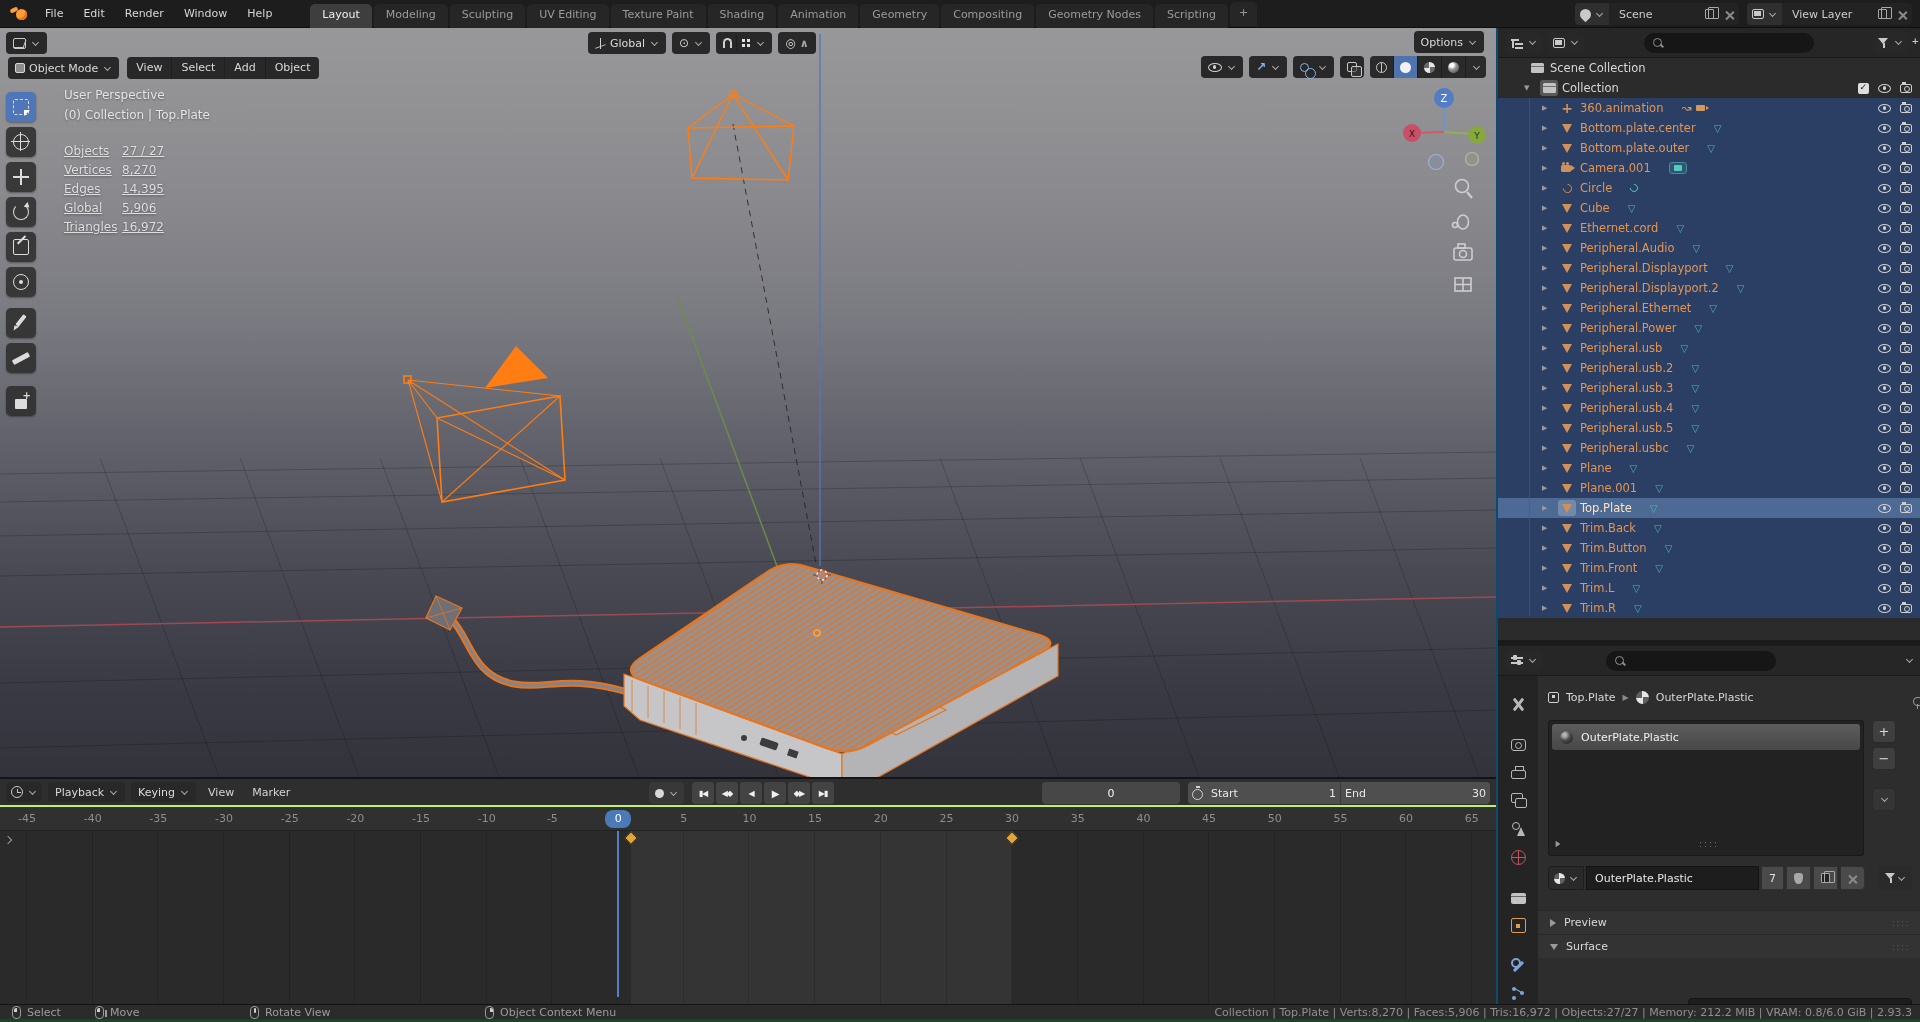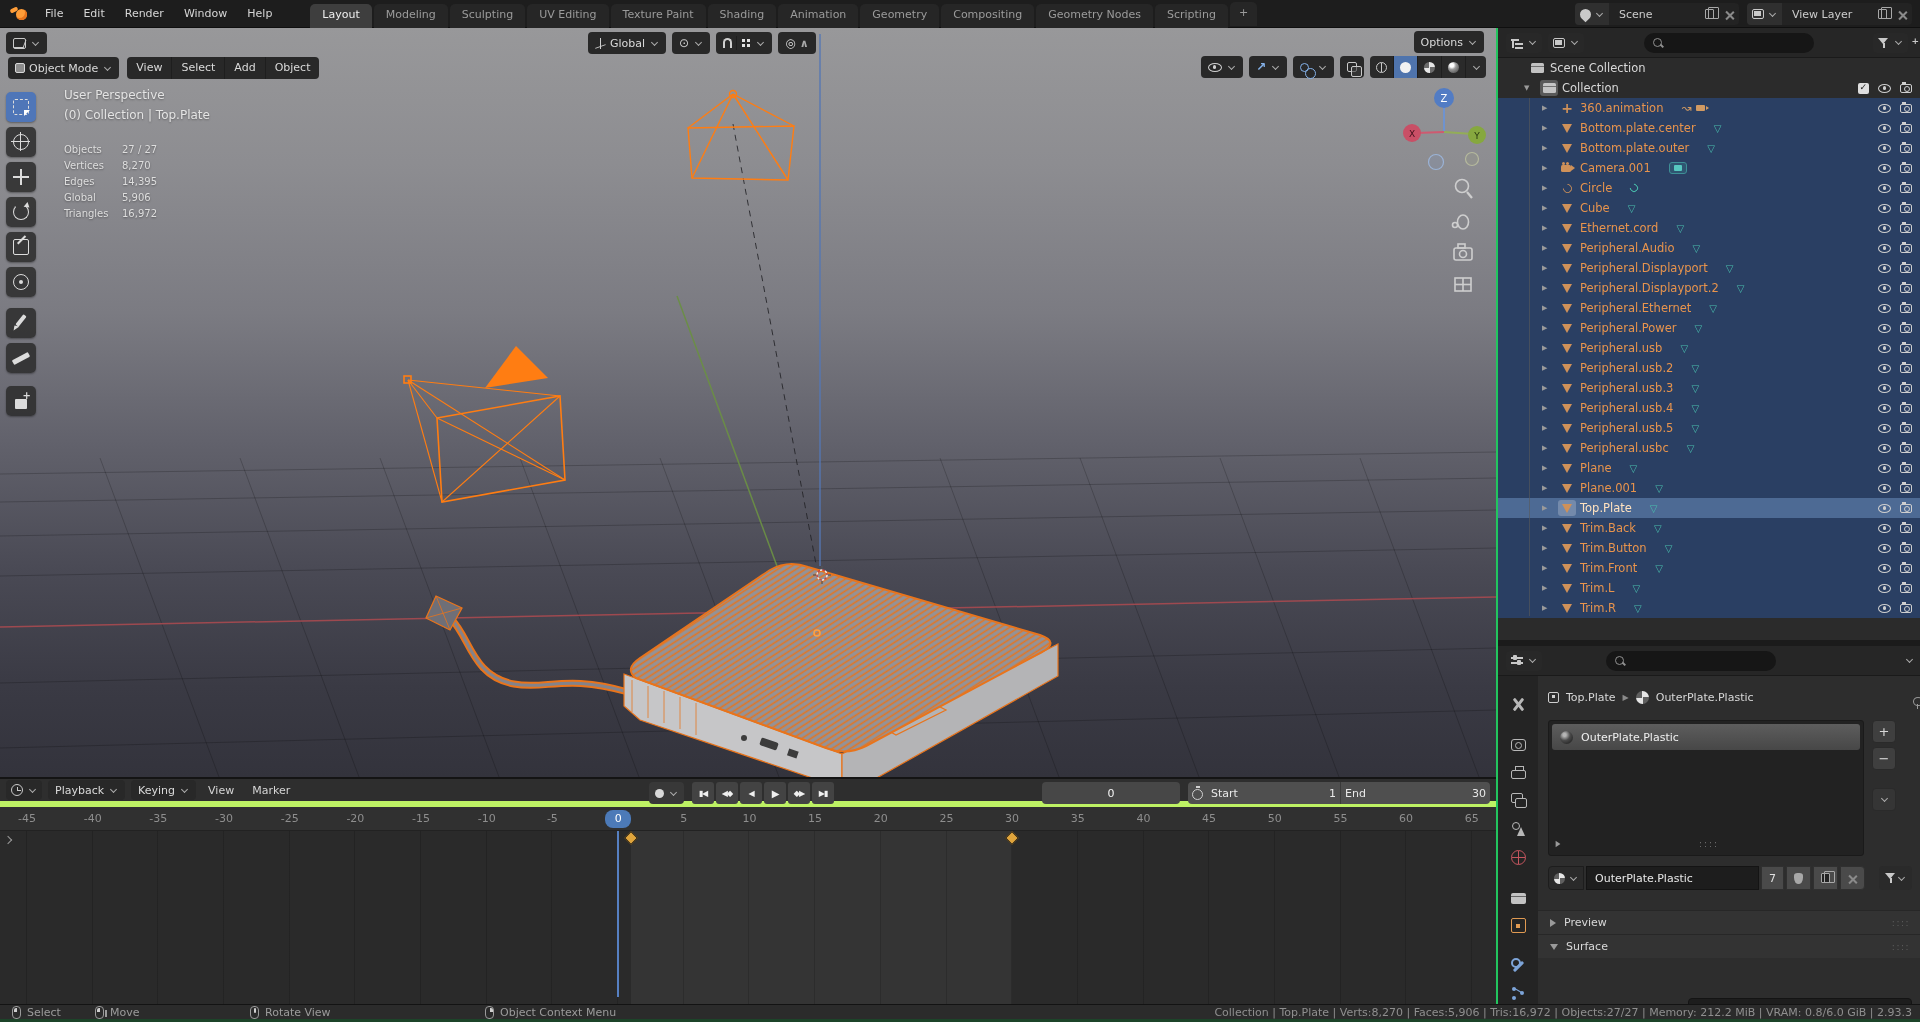--- a/index.html
+++ b/index.html
@@ -100,25 +100,25 @@
   .t-annotate .ticon::before { content:""; position:absolute; left:6px; top:-1px; width:4px; height:13px; background:#dcdcdc; border-radius:1px; transform:rotate(38deg); }
   .t-annotate .ticon::after { content:""; position:absolute; left:1px; bottom:0; border-top:5px solid #dcdcdc; border-right:5px solid transparent; transform:rotate(10deg); }
   .t-measure .ticon::before { content:""; position:absolute; left:-1px; top:6px; width:18px; height:5px; background:#dcdcdc; transform:rotate(-28deg); border-radius:1px; }
   .t-add-cube .ticon { background:#dcdcdc; width:12px; height:10px; margin-top:5px; border-radius:1px; }
   .t-add-cube .ticon::after { content:"+"; position:absolute; right:-4px; top:-9px; color:#dcdcdc; font-size:10px; font-weight:bold; }
 
   
   .voverlay { position:absolute; left:64px; top:60px; color:#e4e4e4; text-shadow:0 1px 2px rgba(0,0,0,.35); }
   .voverlay .vline1 { font-size:12px; margin-bottom:6px; }
   .voverlay .vline2 { font-size:12px; margin-bottom:22px; }
-  .vstat { display:flex; font-size:10px; margin-bottom:5px; color:#dedede; }
+  .vstat { display:flex; font-size:12px; margin-bottom:5px; color:#dedede;text-decoration:underline; }
   .vstat .sl { width:58px; }
 
   
-  .rightcol { position:absolute; left:1496px; top:28px; width:424px; height:976px; background:#1b1b1b; border-left:2px solid #22c55e; }
+  .rightcol { position:absolute; left:1496px; top:28px; width:424px; height:976px; background:#1b1b1b; border-left:2px solid #0c4a6e; }
   .outliner { position:absolute; left:0; top:0; width:424px; height:612px; background:#2b2b2b; overflow:hidden; }
   .ol-header { position:absolute; left:0; top:0; width:100%; height:30px; background:#262626; display:flex; align-items:center; padding:0 8px; gap:6px; border-bottom:1px solid #1a1a1a; }
   .ico-outliner { position:relative; width:12px; height:10px; }
   .ico-outliner::before { content:""; position:absolute; left:0; top:1px; width:8px; height:2px; background:#c9c9c9; box-shadow:4px 4px 0 #c9c9c9, 4px 8px 0 #c9c9c9; }
   .ico-outliner::after { content:""; position:absolute; left:1px; top:1px; width:1.5px; height:9px; background:#c9c9c9; }
   .search-field { display:flex; align-items:center; gap:6px; background:#161616; border-radius:11px; height:20px; padding:0 9px; width:170px; margin:0 auto; color:#777; }
   .ico-funnel { position:relative; width:11px; height:10px; }
   .ico-funnel::before { content:""; position:absolute; left:0; top:0; border-left:5.5px solid transparent; border-right:5.5px solid transparent; border-top:6px solid #c9c9c9; }
   .ico-funnel::after { content:""; position:absolute; left:4.5px; top:5px; width:2px; height:5px; background:#c9c9c9; }
   .ico-newcol { position:relative; width:12px; height:9px; background:#c9c9c9; border-radius:1px; }
@@ -226,21 +226,21 @@
   .use-nodes { position:absolute; left:10px; top:286px; right:10px; height:26px; background:#4d78c0; border-radius:4px; display:flex; align-items:center; justify-content:center; color:#ffffff; }
   .un-ico { position:absolute; left:8px; top:6px; width:13px; height:13px; }
   .un-ico::before { content:""; position:absolute; left:0; top:0; width:7px; height:5px; border:1.3px solid #fff; border-radius:1px; }
   .un-ico::after { content:""; position:absolute; left:4px; top:7px; width:7px; height:5px; border:1.3px solid #fff; border-radius:1px; }
   .surf-row { position:absolute; left:0; top:322px; right:10px; height:24px; display:flex; align-items:center; }
   .surf-label { width:150px; text-align:right; color:#c0c0c0; padding-right:14px; }
   .surf-field { flex:1; background:#1d1d1d; border:1px solid #141414; border-radius:4px; height:24px; display:flex; align-items:center; gap:7px; padding:0 8px; color:#e8e8e8; }
 
   
   .timeline { position:absolute; left:0; top:777px; width:1496px; height:227px; background:#2b2b2b; border-top:2px solid #141414; }
-  .tl-header { position:absolute; left:0; top:0; width:100%; height:28px; background:#2e2e2e; border-bottom:6px solid #bef264; display:flex; align-items:center; padding:0 6px; gap:6px; }
+  .tl-header { position:absolute; left:0; top:0; width:100%; height:28px; background:#2e2e2e; border-bottom:2px solid #bef264; display:flex; align-items:center; padding:0 6px; gap:6px; }
   .ico-clock { position:relative; width:12px; height:12px; border:1.4px solid #c9c9c9; border-radius:50%; }
   .ico-clock::before { content:""; position:absolute; left:5px; top:2px; width:1.4px; height:4px; background:#c9c9c9; }
   .ico-clock::after { content:""; position:absolute; left:5px; top:5px; width:4px; height:1.4px; background:#c9c9c9; }
   .tl-menu { color:#d4d4d4; padding:0 6px; }
   .tl-right { position:absolute; right:6px; top:3px; display:flex; align-items:center; gap:8px; }
   .rec-chip { display:flex; align-items:center; background:#383838; border-radius:4px; height:22px; padding:0 6px; gap:4px; }
   .rec-dot { width:9px; height:9px; border-radius:50%; background:#d8d8d8; }
   .transport { display:flex; gap:2px; }
   .tp-btn { width:22px; height:22px; background:#434343; border-radius:3px; display:flex; align-items:center; justify-content:center; color:#f0f0f0; font-size:8px; letter-spacing:-1px; }
   .frame-field { width:138px; height:22px; background:#474747; border-radius:4px; display:flex; align-items:center; justify-content:center; color:#f5f5f5; margin-left:200px; }

